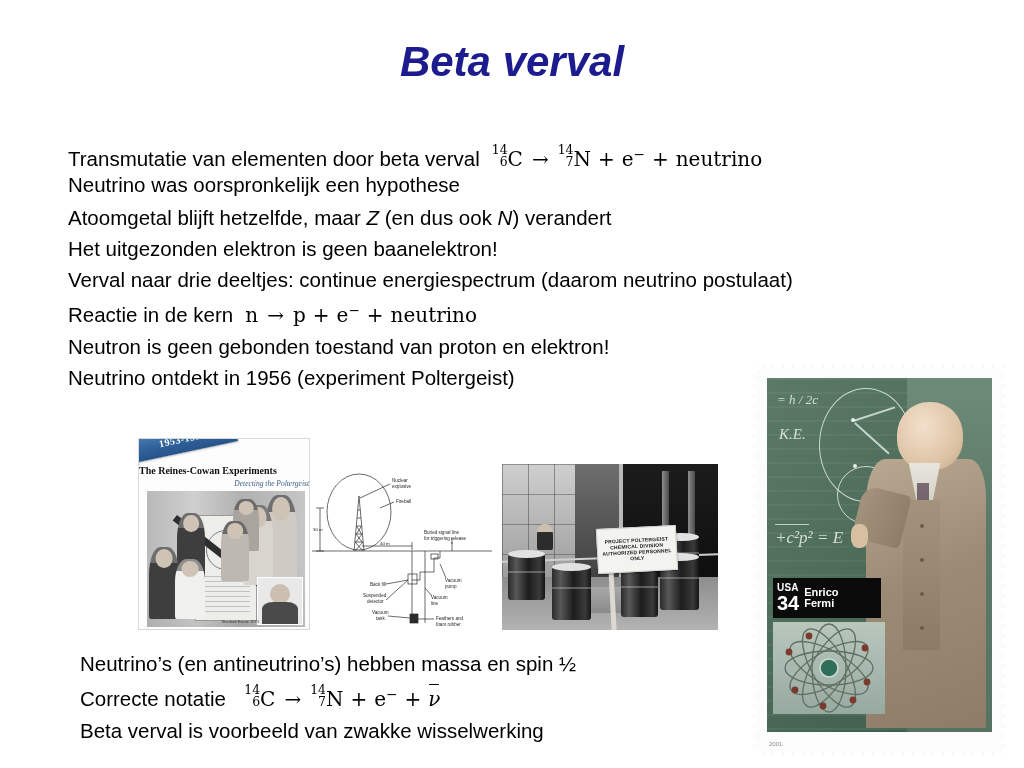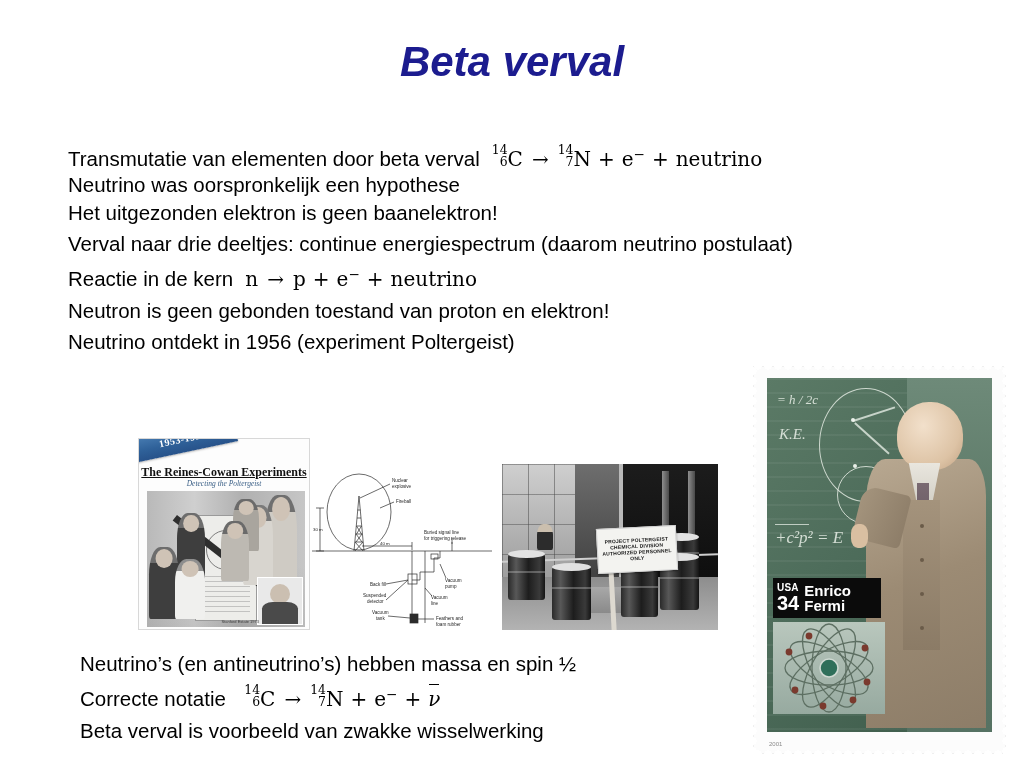--- a/index.html
+++ b/index.html
@@ -109,32 +109,30 @@
     width: 170px;
     height: 190px;
     background: #fdfdfd;
     border: 1px solid #d8d8d8;
     overflow: hidden;
   }
   .cover-title {
     position: absolute;
     left: 0; top: 26px;
     width: 100%;
-    text-align: center;
     font-family: "Liberation Serif", serif;
     font-weight: bold;
-    font-size: 12px;
+    font-size: 10px;
     color: #111;
-    text-decoration: underline;
   }
   .cover-sub {
     position: absolute;
     left: 0; top: 40px;
     width: 100%;
-    text-align: center;
+    text-align: right;
     font-family: "Liberation Serif", serif;
     font-style: italic;
     font-size: 7.5px;
     color: #3a5f86;
   }
   .banner {
     position: absolute;
     left: -12px; top: -1px;
     width: 108px; height: 26px;
     background: linear-gradient(180deg,#4a7fb5 0%, #2f6199 60%, #27528a 100%);
@@ -494,21 +492,21 @@
   }
   .lb-34 {
     color:#fff; font-size:20px; font-weight:bold;
     font-family:"Liberation Sans", sans-serif; letter-spacing:0;
   }
   .lb-right {
     display:flex; flex-direction:column; align-items:flex-start;
     line-height:1.02;
   }
   .lb-name {
-    color:#fff; font-size:15px; font-weight:bold;
+    color:#fff; font-size:11px; font-weight:bold;
     font-family:"Liberation Sans", sans-serif;
   }
   .atom-box {
     position:absolute;
     left: 6px; top: 244px;
     width: 112px; height: 92px;
     background: linear-gradient(180deg,#b9c7bd 0%, #97aaa0 100%);
     z-index: 2;
   }
   .atom-box svg { display:block; }
@@ -529,20 +527,21 @@
 
     <div class="line tight">
       <span>Transmutatie van elementen door beta verval</span>
       <span class="math">
         &nbsp;<span class="nuc"><span class="sup">14</span><span class="sub">6</span></span><span>C</span><span class="arrow">→</span><span class="nuc"><span class="sup">14</span><span class="sub">7</span></span><span>N</span><span class="op">+</span><span>e</span><span class="sup-minus">−</span><span class="op">+</span><span>neutrino</span>
       </span>
     </div>
 
     <div class="line tight">Neutrino was oorspronkelijk een hypothese</div>
 
+    <div class="line gap1"><span>Atoomgetal blijft hetzelfde, maar </span><span class="it">Z</span><span> (en dus ook </span><span class="it">N</span><span>) verandert</span></div>
 
     <div class="line">Het uitgezonden elektron is geen baanelektron!</div>
 
     <div class="line">Verval naar drie deeltjes: continue energiespectrum (daarom neutrino postulaat)</div>
 
     <div class="line">
       <span>Reactie in de kern</span>
       <span class="math">
         &nbsp;<span>n</span><span class="arrow">→</span><span>p</span><span class="op">+</span><span>e</span><span class="sup-minus">−</span><span class="op">+</span><span>neutrino</span>
       </span>

